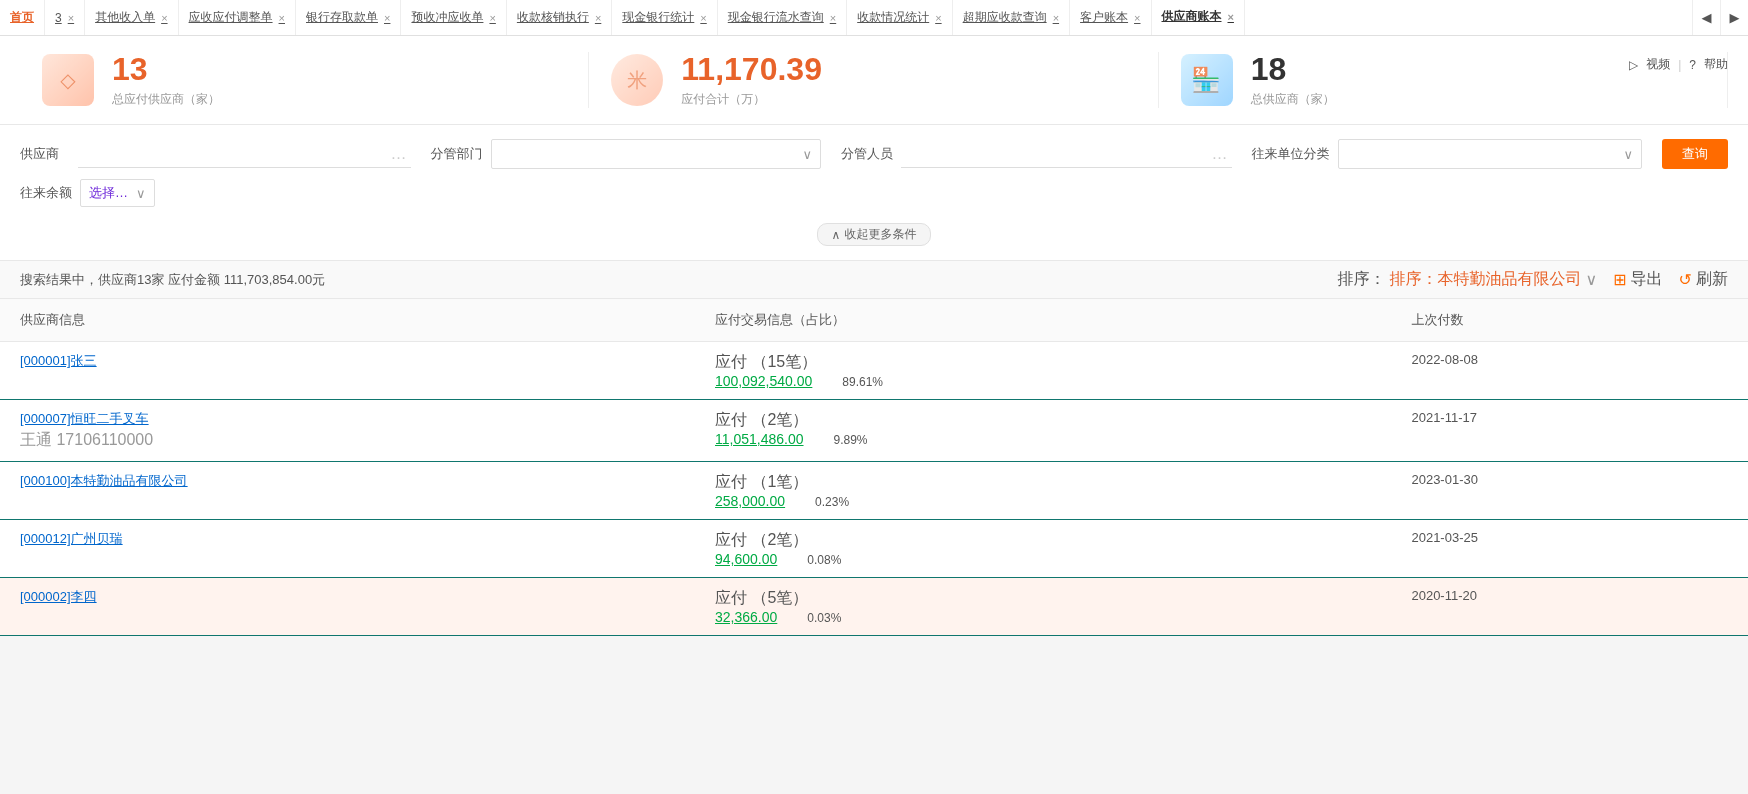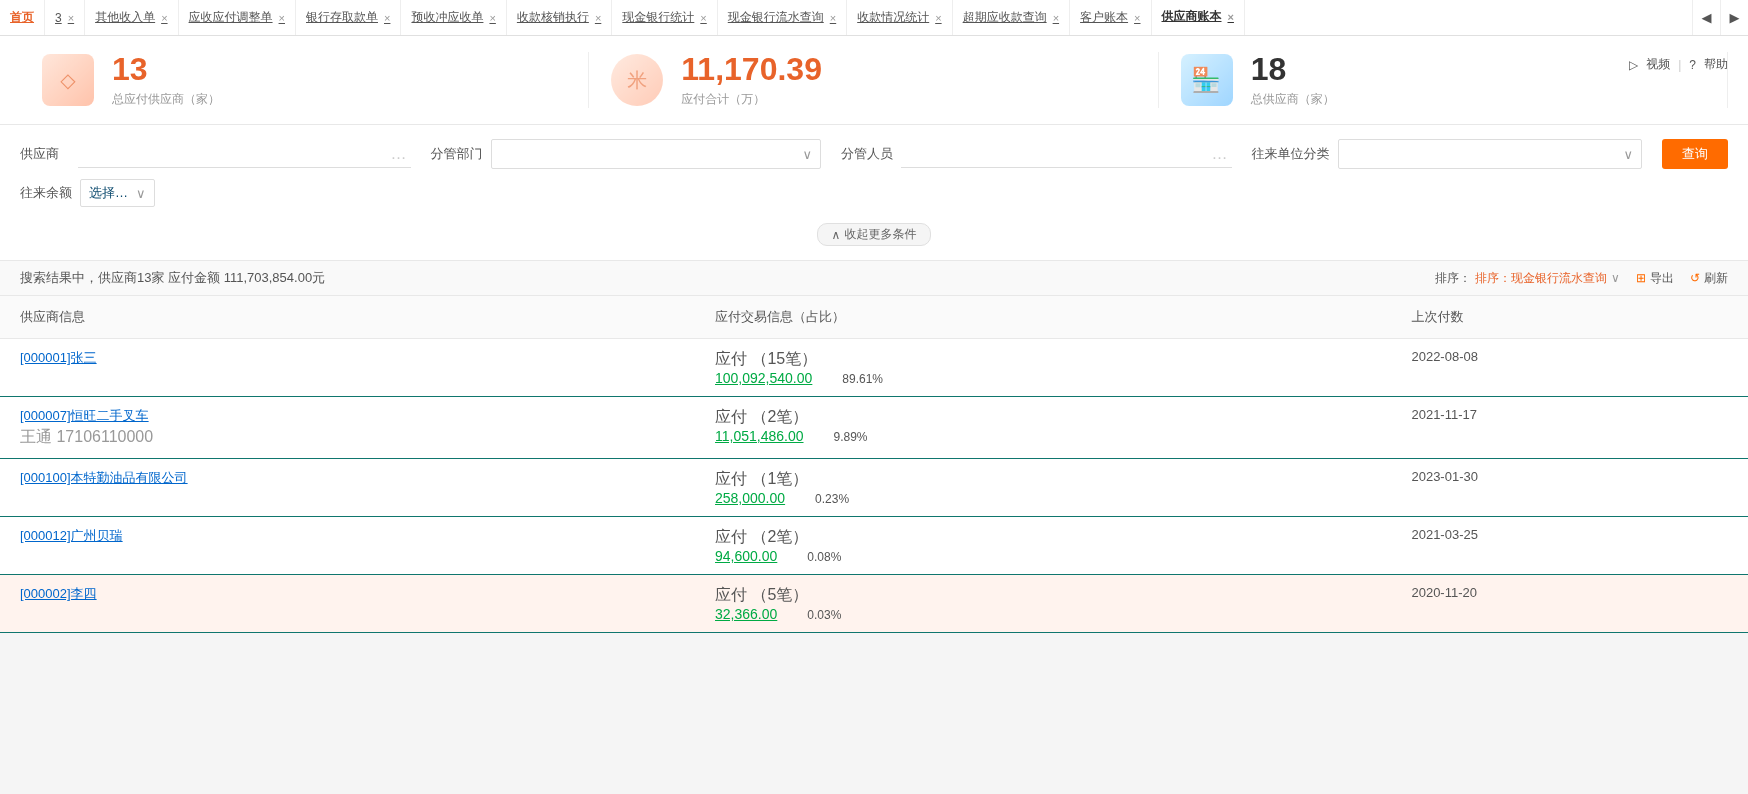--- a/index.html
+++ b/index.html
@@ -184,21 +184,21 @@
       display: flex;
       align-items: center;
       justify-content: space-between;
       gap: 30px;
     }
     .result-text { font-size: 13px; color: #555; }
     .result-actions {
       display: flex;
       align-items: flex-end;
       gap: 16px;
-      font-size: 12px;
+      font-size: 16px;
       color: #555;
     }
     .sort-btn {
       display: flex;
       align-items: center;
       gap: 4px;
       cursor: pointer;
       color: #555;
     }
     .action-btn {
@@ -437,40 +437,40 @@
     </div>
 
     <button class="btn-query">查询</button>
   </div>
 
   <div class="filter-row">
 
     <div class="filter-item" style="flex: 0 0 auto; max-width: 260px;">
       <span class="filter-label">往来余额</span>
       <div class="balance-select">
-        <span style="color:#0c4a6e; font-size:13px;">选择…</span>
+        <span style="color:#6d28d9; font-size:13px;">选择…</span>
         <span style="color:#999; margin-left:8px;">∨</span>
       </div>
     </div>
   </div>
 
   <div class="collapse-bar">
     <div class="collapse-btn">
       <span>∧</span>
       <span>收起更多条件</span>
     </div>
   </div>
 </div>
 
 <div class="result-bar">
   <div class="result-text">搜索结果中，供应商13家   应付金额 111,703,854.00元</div>
   <div class="result-actions">
     <div class="sort-btn">
       <span>排序：</span>
-      <span style="color:#e8632a;">排序：现金银行流水查询</span>
+      <span style="color:#e8632a;">排序：本特勤油品有限公司</span>
       <span style="color:#999;">∨</span>
     </div>
     <div class="action-btn">
       <span style="color:#ff6b00;">⊞</span>
       <span>导出</span>
     </div>
     <div class="action-btn">
       <span style="color:#ff6b00;">↺</span>
       <span>刷新</span>
     </div>

